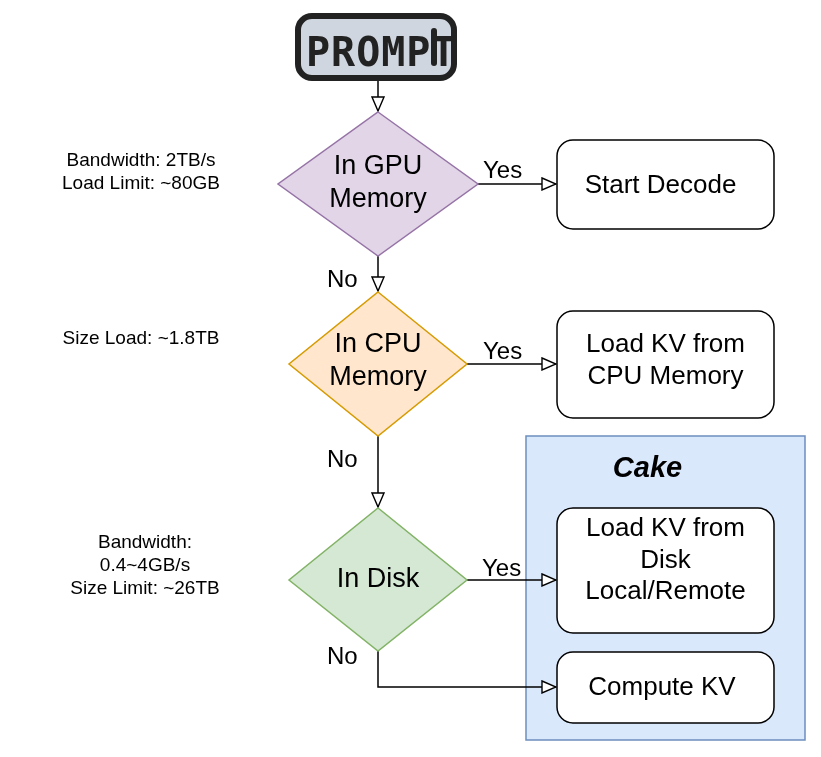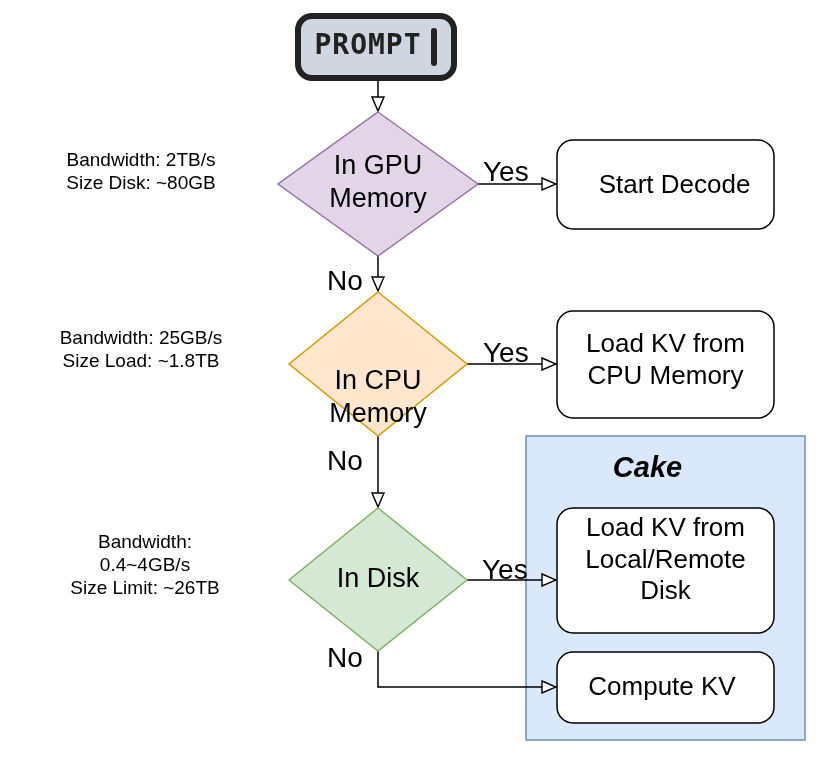--- a/index.html
+++ b/index.html
@@ -3,23 +3,23 @@
 <meta charset="utf-8">
 <style>
   html, body { margin:0; padding:0; background:#ffffff; }
   body { width:821px; height:757px; position:relative; overflow:hidden;
          font-family:"Liberation Sans", sans-serif; color:#000; }
   svg { position:absolute; left:0; top:0; }
   .lbl { position:absolute; text-align:center; line-height:1.22; white-space:nowrap; }
   .side { font-size:19px; }
   .dtext { font-size:27px; }
   .btext { font-size:26px; }
-  .edge { font-size:28px; }
+  .edge { font-size:24px; }
   .prompt-text { font-family:"DejaVu Sans Mono", monospace; font-weight:bold;
-                 font-size:28px; letter-spacing:1px; color:#222; }
+                 font-size:40px; letter-spacing:1px; color:#222; }
 </style>
 </head>
 <body>
 
 <svg width="821" height="757" viewBox="0 0 821 757">
   <defs>
     <marker id="arr" markerWidth="16" markerHeight="14" refX="15" refY="7" orient="auto" markerUnits="userSpaceOnUse">
       <path d="M1,1 L15,7 L1,13 Z" fill="#ffffff" stroke="#000" stroke-width="1.4"></path>
     </marker>
   </defs>
@@ -44,59 +44,58 @@
   <rect x="557" y="140" width="217" height="89" rx="16" fill="#fff" stroke="#000" stroke-width="1.5"></rect>
   <rect x="557" y="311" width="217" height="107" rx="16" fill="#fff" stroke="#000" stroke-width="1.5"></rect>
   <rect x="557" y="508" width="217" height="125" rx="16" fill="#fff" stroke="#000" stroke-width="1.5"></rect>
   <rect x="557" y="652" width="217" height="71" rx="16" fill="#fff" stroke="#000" stroke-width="1.5"></rect>
 </svg>
 
 <div class="lbl prompt-text" style="left:306px; top:28px; width:124px;">PROMPT</div>
 
 <div class="lbl side" style="left:0px; top:148px; width:282px;">
   <div>Bandwidth: 2TB/s</div>
-  <div>Size Disk: ~80GB</div>
+  <div>Load Limit: ~80GB</div>
 </div>
 <div class="lbl side" style="left:0px; top:326px; width:282px;">
-  <div>Bandwidth: 25GB/s</div>
   <div>Size Load: ~1.8TB</div>
 </div>
 <div class="lbl side" style="left:0px; top:530px; width:290px;">
   <div>Bandwidth:</div>
   <div>0.4~4GB/s</div>
   <div>Size Limit: ~26TB</div>
 </div>
 
 <div class="lbl dtext" style="left:308px; top:149px; width:140px;">
   <div>In GPU</div>
   <div>Memory</div>
 </div>
-<div class="lbl dtext" style="left:308px; top:327px; width:140px;margin-top:37px;">
+<div class="lbl dtext" style="left:308px; top:327px; width:140px;">
   <div>In CPU</div>
   <div>Memory</div>
 </div>
 <div class="lbl dtext" style="left:308px; top:562px; width:140px;">
   <div>In Disk</div>
 </div>
 
 <div class="lbl edge" style="left:483px; top:155px;">Yes</div>
 <div class="lbl edge" style="left:327px; top:264px;">No</div>
 <div class="lbl edge" style="left:483px; top:336px;">Yes</div>
 <div class="lbl edge" style="left:327px; top:444px;">No</div>
 <div class="lbl edge" style="left:482px; top:553px;">Yes</div>
 <div class="lbl edge" style="left:327px; top:641px;">No</div>
 
-<div class="lbl btext" style="left:557px; top:169px; width:207px;margin-left:14px;">
+<div class="lbl btext" style="left:557px; top:169px; width:207px;">
   <div>Start Decode</div>
 </div>
 <div class="lbl btext" style="left:557px; top:328px; width:217px;">
   <div>Load KV from</div>
   <div>CPU Memory</div>
 </div>
 <div class="lbl btext" style="left:526px; top:450px; width:243px; font-weight:bold; font-style:italic; font-size:29px;">Cake</div>
 <div class="lbl btext" style="left:557px; top:512px; width:217px;">
   <div>Load KV from</div>
+  <div>Disk</div>
   <div>Local/Remote</div>
-  <div>Disk</div>
 </div>
 <div class="lbl btext" style="left:557px; top:671px; width:210px;">
   <div>Compute KV</div>
 </div>
 
 </body></html>

